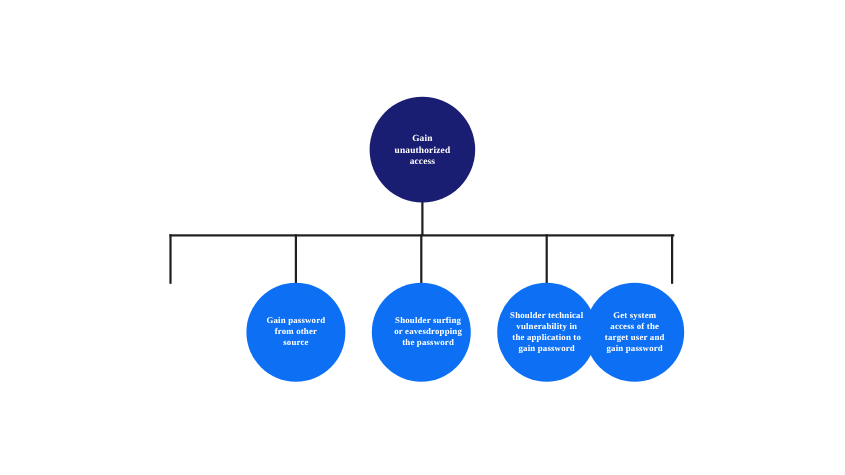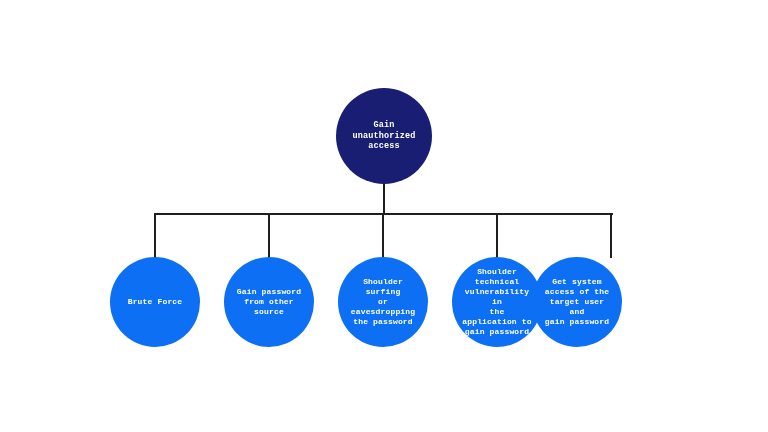--- a/index.html
+++ b/index.html
@@ -9,21 +9,21 @@
     --text: #ffffff;
     --bg: #ffffff;
   }
   html, body { margin: 0; padding: 0; background: var(--bg); }
   .canvas {
     position: relative;
     width: 768px;
     height: 432px;
     background: var(--bg);
     overflow: hidden;
-    font-family: Liberation Mono, monospace;
+    font-family: Liberation Serif, serif;
   }
   .node {
     position: absolute;
     border-radius: 50%;
     display: flex;
     align-items: center;
     justify-content: center;
     text-align: center;
     color: var(--text);
     font-weight: bold;
@@ -44,21 +44,21 @@
     width: 90px;
     height: 90px;
     top: 257px;
     background: var(--child-fill);
     font-size: 8px;
     line-height: 10px;
     padding: 0 8px;
   }
   .c1 { left: 110px; }
   .c2 { left: 224px; }
-  .c3 { left: 338px; }
+  .c3 { left: 338px; justify-content: flex-end; }
   .c4 { left: 452px; }
   .c5 { left: 532px; }
   .line {
     position: absolute;
     background: var(--line);
   }
   .stem-top   { left: 383px; top: 181px; width: 2px; height: 33px; }
   .h-line     { left: 154px; top: 213px; width: 459px; height: 2px; }
   .drop       { top: 213px; width: 2px; height: 45px; }
   .d1 { left: 154px; }
@@ -79,23 +79,20 @@
   <div class="line drop d3"></div>
   <div class="line drop d4"></div>
   <div class="line drop d5"></div>
 
   <div class="node node-root">
     <span>Gain
 unauthorized
 access</span>
   </div>
 
-  <div class="node node-child c1">
-    <span>Brute Force</span>
-  </div>
 
   <div class="node node-child c2">
     <span>Gain password
 from other
 source</span>
   </div>
 
   <div class="node node-child c3">
     <span>Shoulder surfing
 or eavesdropping

